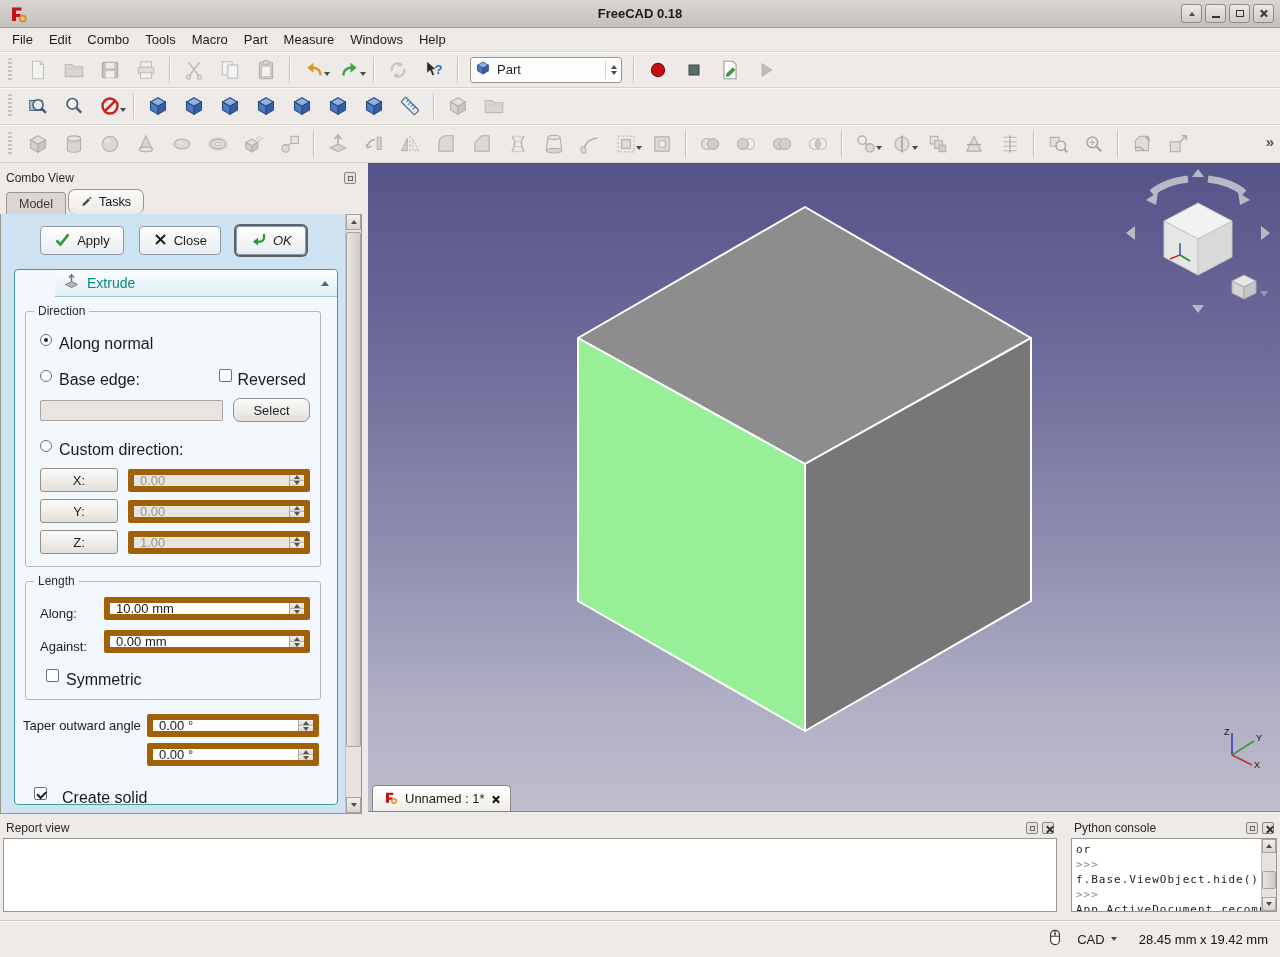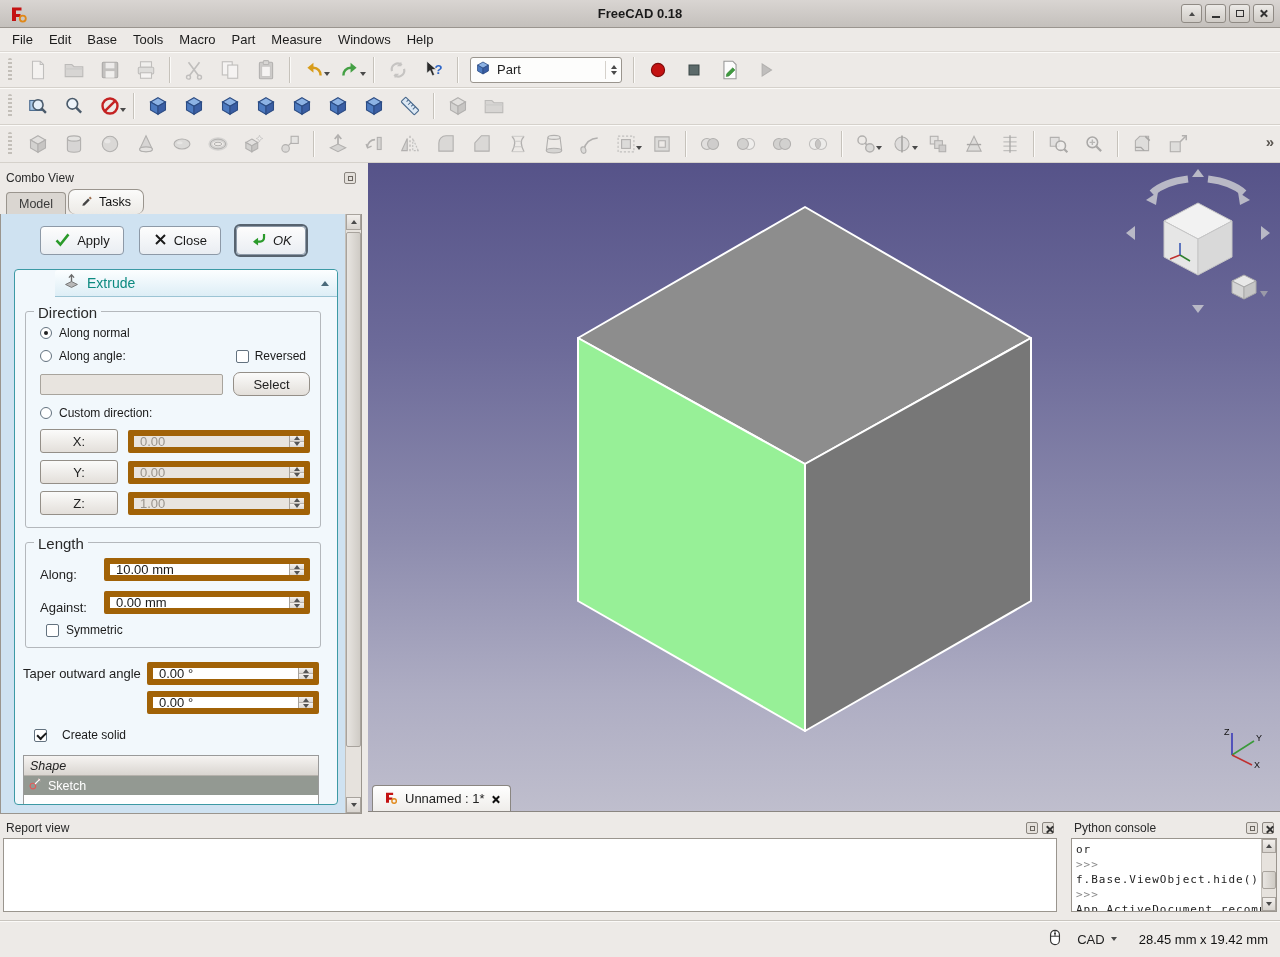--- a/index.html
+++ b/index.html
@@ -81,29 +81,29 @@
 
   
   #extrude-box{margin:14px 7px 0 13px;border:1px solid #3d9aa5;border-radius:4px;background:#f2f8fc;
     height:536px;overflow:hidden;}
   #extrude-header{height:27px;display:flex;align-items:center;gap:7px;padding:0 8px;
     background:linear-gradient(#fcfeff,#ddeef6);border-bottom:1px solid #9cc4d4;border-radius:3px 3px 0 0;margin-left:40px;}
   #extrude-title{color:#0d8a80;font-size:14px;}
   #extrude-chevron{margin-left:auto;width:0;height:0;border-left:4px solid transparent;border-right:4px solid transparent;border-bottom:5px solid #4a6a7a;}
 
   .groupbox{position:relative;border:1px solid #b4b8bc;border-radius:3px;margin:14px 16px 0 10px;padding:14px 10px 10px 14px;}
-  .groupbox-legend{position:absolute;top:-8px;left:8px;background:#f2f8fc;padding:0 4px;font-size:15px;color:#2a2a2a;}
+  .groupbox-legend{position:absolute;top:-8px;left:8px;background:#f2f8fc;padding:0 4px;font-size:12px;color:#2a2a2a;}
 
   .radio-row{display:flex;align-items:center;gap:7px;margin-bottom:9px;}
   .radio{width:12px;height:12px;border:1px solid #63727f;border-radius:50%;background:#fff;position:relative;flex:0 0 auto;}
   .radio.checked::after{content:"";position:absolute;left:3px;top:3px;width:4px;height:4px;border-radius:50%;background:#222;}
   .checkbox{width:13px;height:13px;border:1px solid #63727f;border-radius:2px;background:#fff;position:relative;flex:0 0 auto;}
   .checkbox.checked::after{content:"";position:absolute;left:2px;top:2.5px;width:7px;height:3.5px;
     border-left:2px solid #1a1a1a;border-bottom:2px solid #1a1a1a;transform:rotate(-45deg);}
-  .ctl-label{font-size:12px;color:#1a1a1a;}
+  .ctl-label{font-size:16px;color:#1a1a1a;margin-top:9px;}
   .push-right{margin-left:auto;display:flex;align-items:center;gap:6px;margin-right:4px;}
 
   .edge-row{display:flex;align-items:center;gap:10px;margin:4px 0 10px 0;}
   .text-input{flex:1;height:21px;border:1px solid #a8a49d;background:#e8e4df;border-radius:2px;}
   .small-btn{width:78px;height:24px;border:1px solid #948f88;border-radius:7px;
     background:linear-gradient(#fbfbfa,#e3dfda);display:flex;align-items:center;justify-content:center;font-size:13px;}
 
   .xyz-row{display:flex;align-items:center;gap:10px;margin-bottom:7px;}
   .label-btn{width:78px;height:24px;border:1px solid #948f88;border-radius:3px;
     background:linear-gradient(#fbfbfa,#e3dfda);display:flex;align-items:center;justify-content:center;font-size:13px;}
@@ -191,21 +191,21 @@
         </span>
       <span class="win-btn">
           <span class="xbars"></span>
         </span>
     </span>
   </div>
 
   <div id="menubar">
       <div class="menu-item">File</div>
       <div class="menu-item">Edit</div>
-      <div class="menu-item">Base</div>
+      <div class="menu-item">Combo</div>
       <div class="menu-item">Tools</div>
       <div class="menu-item">Macro</div>
       <div class="menu-item">Part</div>
       <div class="menu-item">Measure</div>
       <div class="menu-item">Windows</div>
       <div class="menu-item">Help</div>
     </div>
 
   <div id="tb1" class="toolbar-row">
       <div class="tb-handle"></div>
@@ -806,21 +806,21 @@
             </div>
 
             <div class="groupbox">
               <span class="groupbox-legend">Direction</span>
               <div class="radio-row">
                 <span class="radio checked"></span>
                 <span class="ctl-label">Along normal</span>
               </div>
               <div class="radio-row">
                 <span class="radio"></span>
-                <span class="ctl-label">Along angle:</span>
+                <span class="ctl-label">Base edge:</span>
                 <span class="push-right">
                   <span class="checkbox"></span>
                   <span class="ctl-label">Reversed</span>
                 </span>
               </div>
               <div class="edge-row">
                 <input class="text-input" type="text" disabled="" value="" style="">
                 <span class="small-btn">
                     <span>Select</span>
                   </span>

